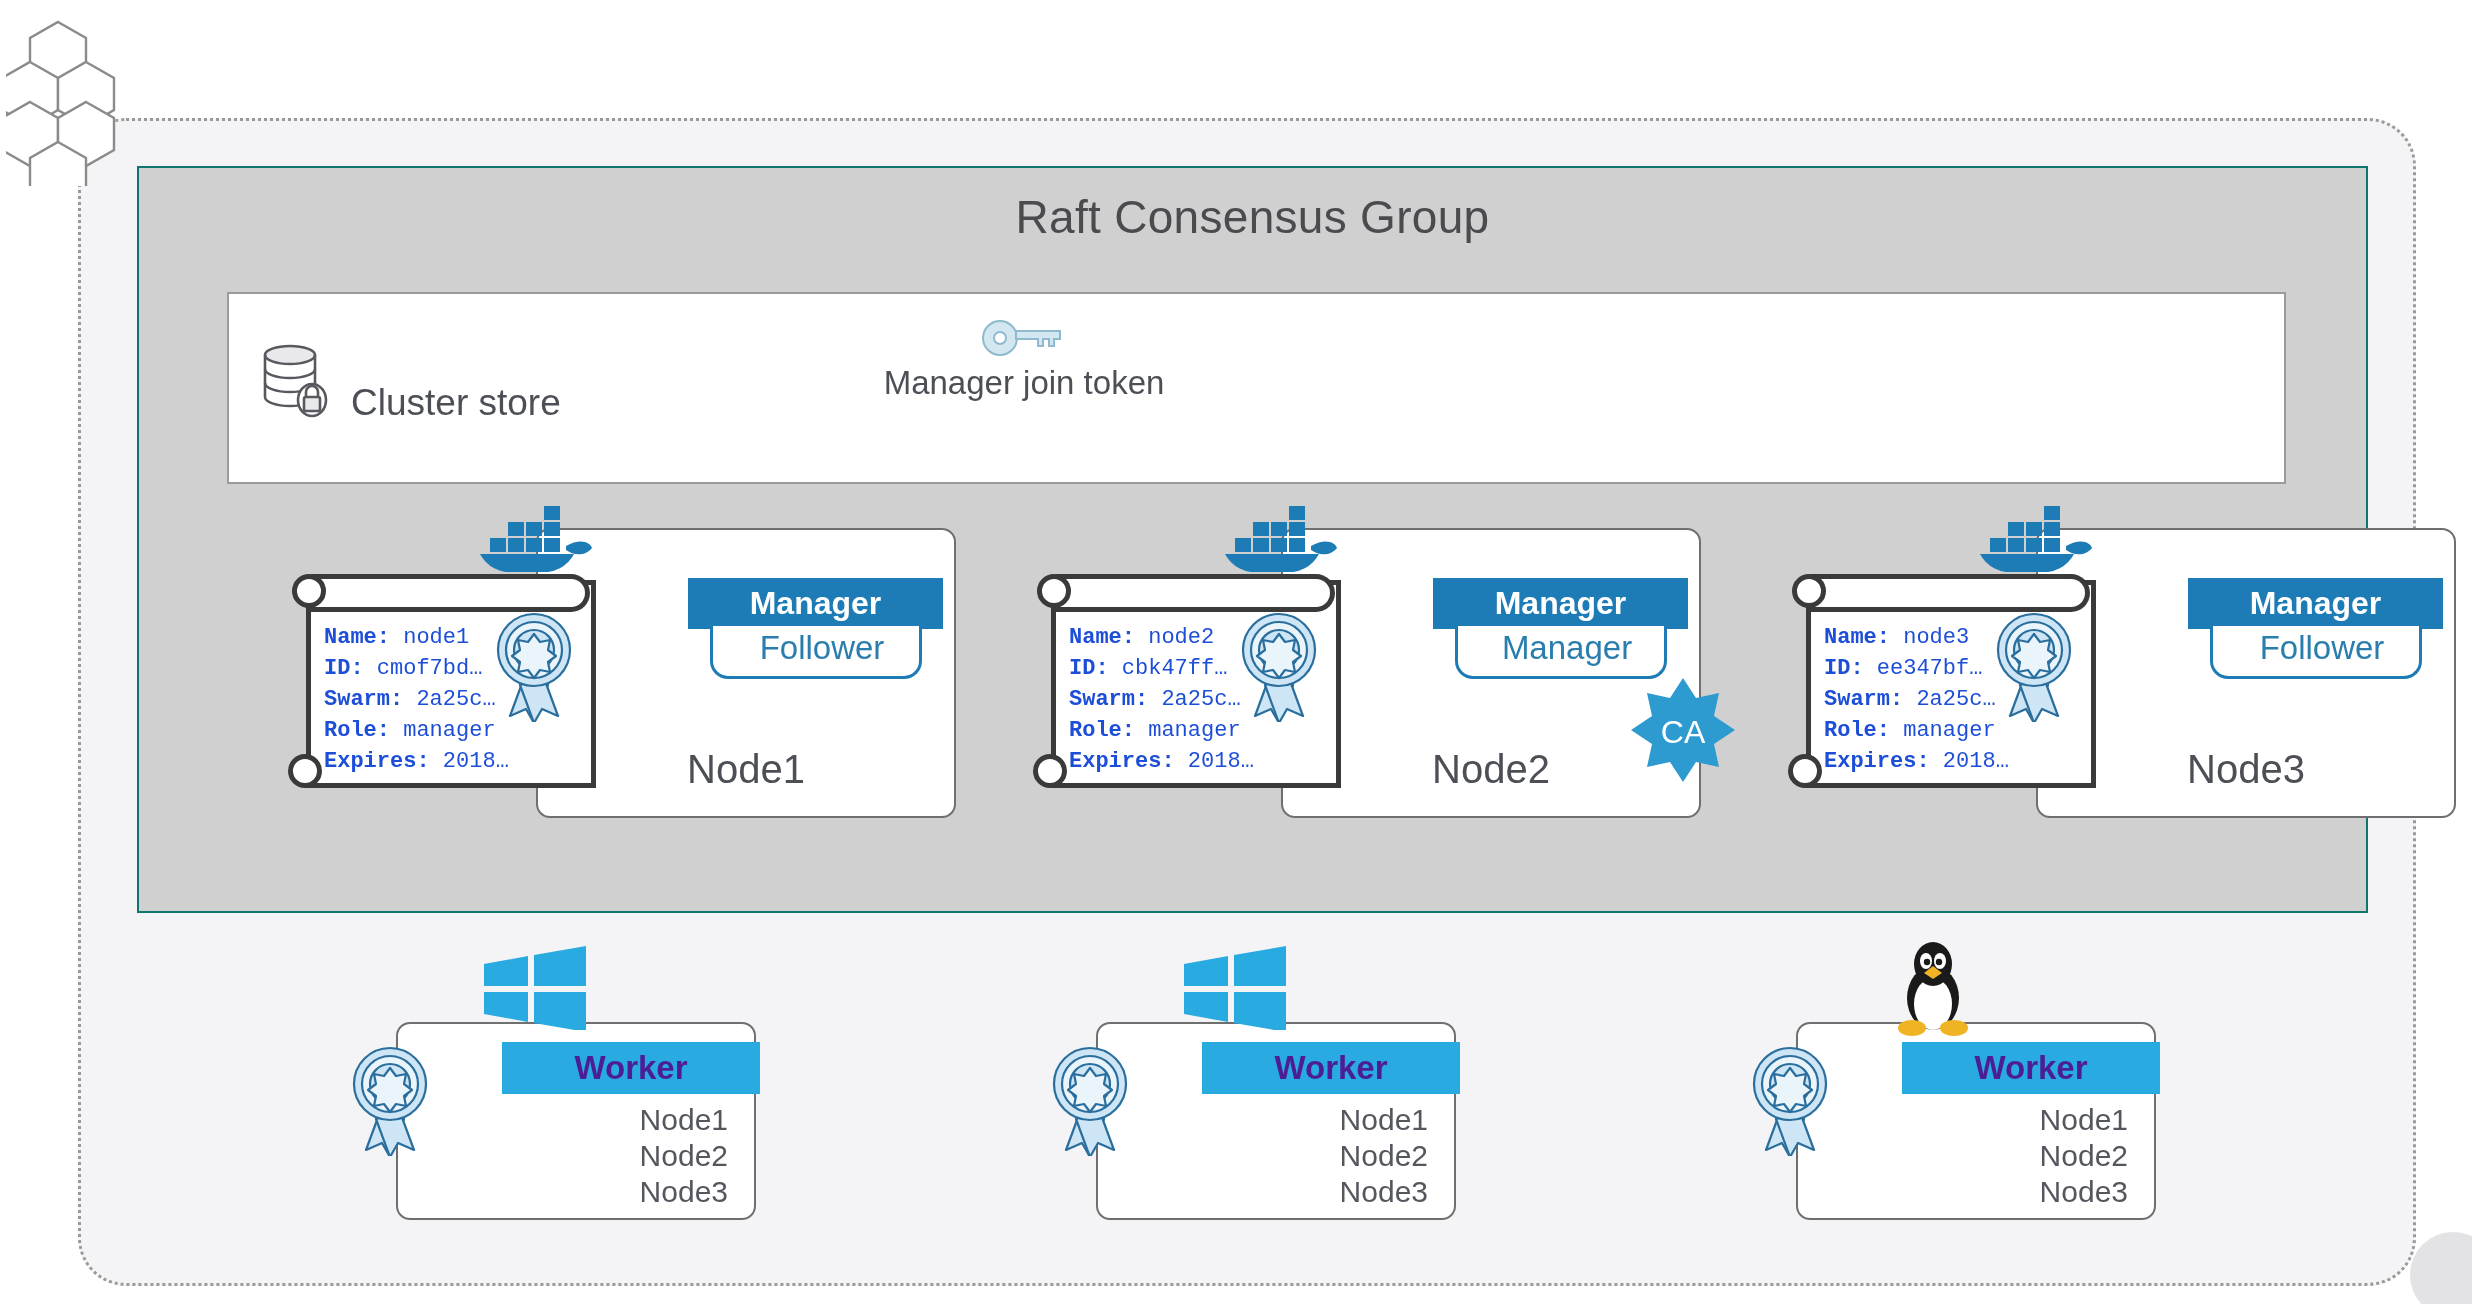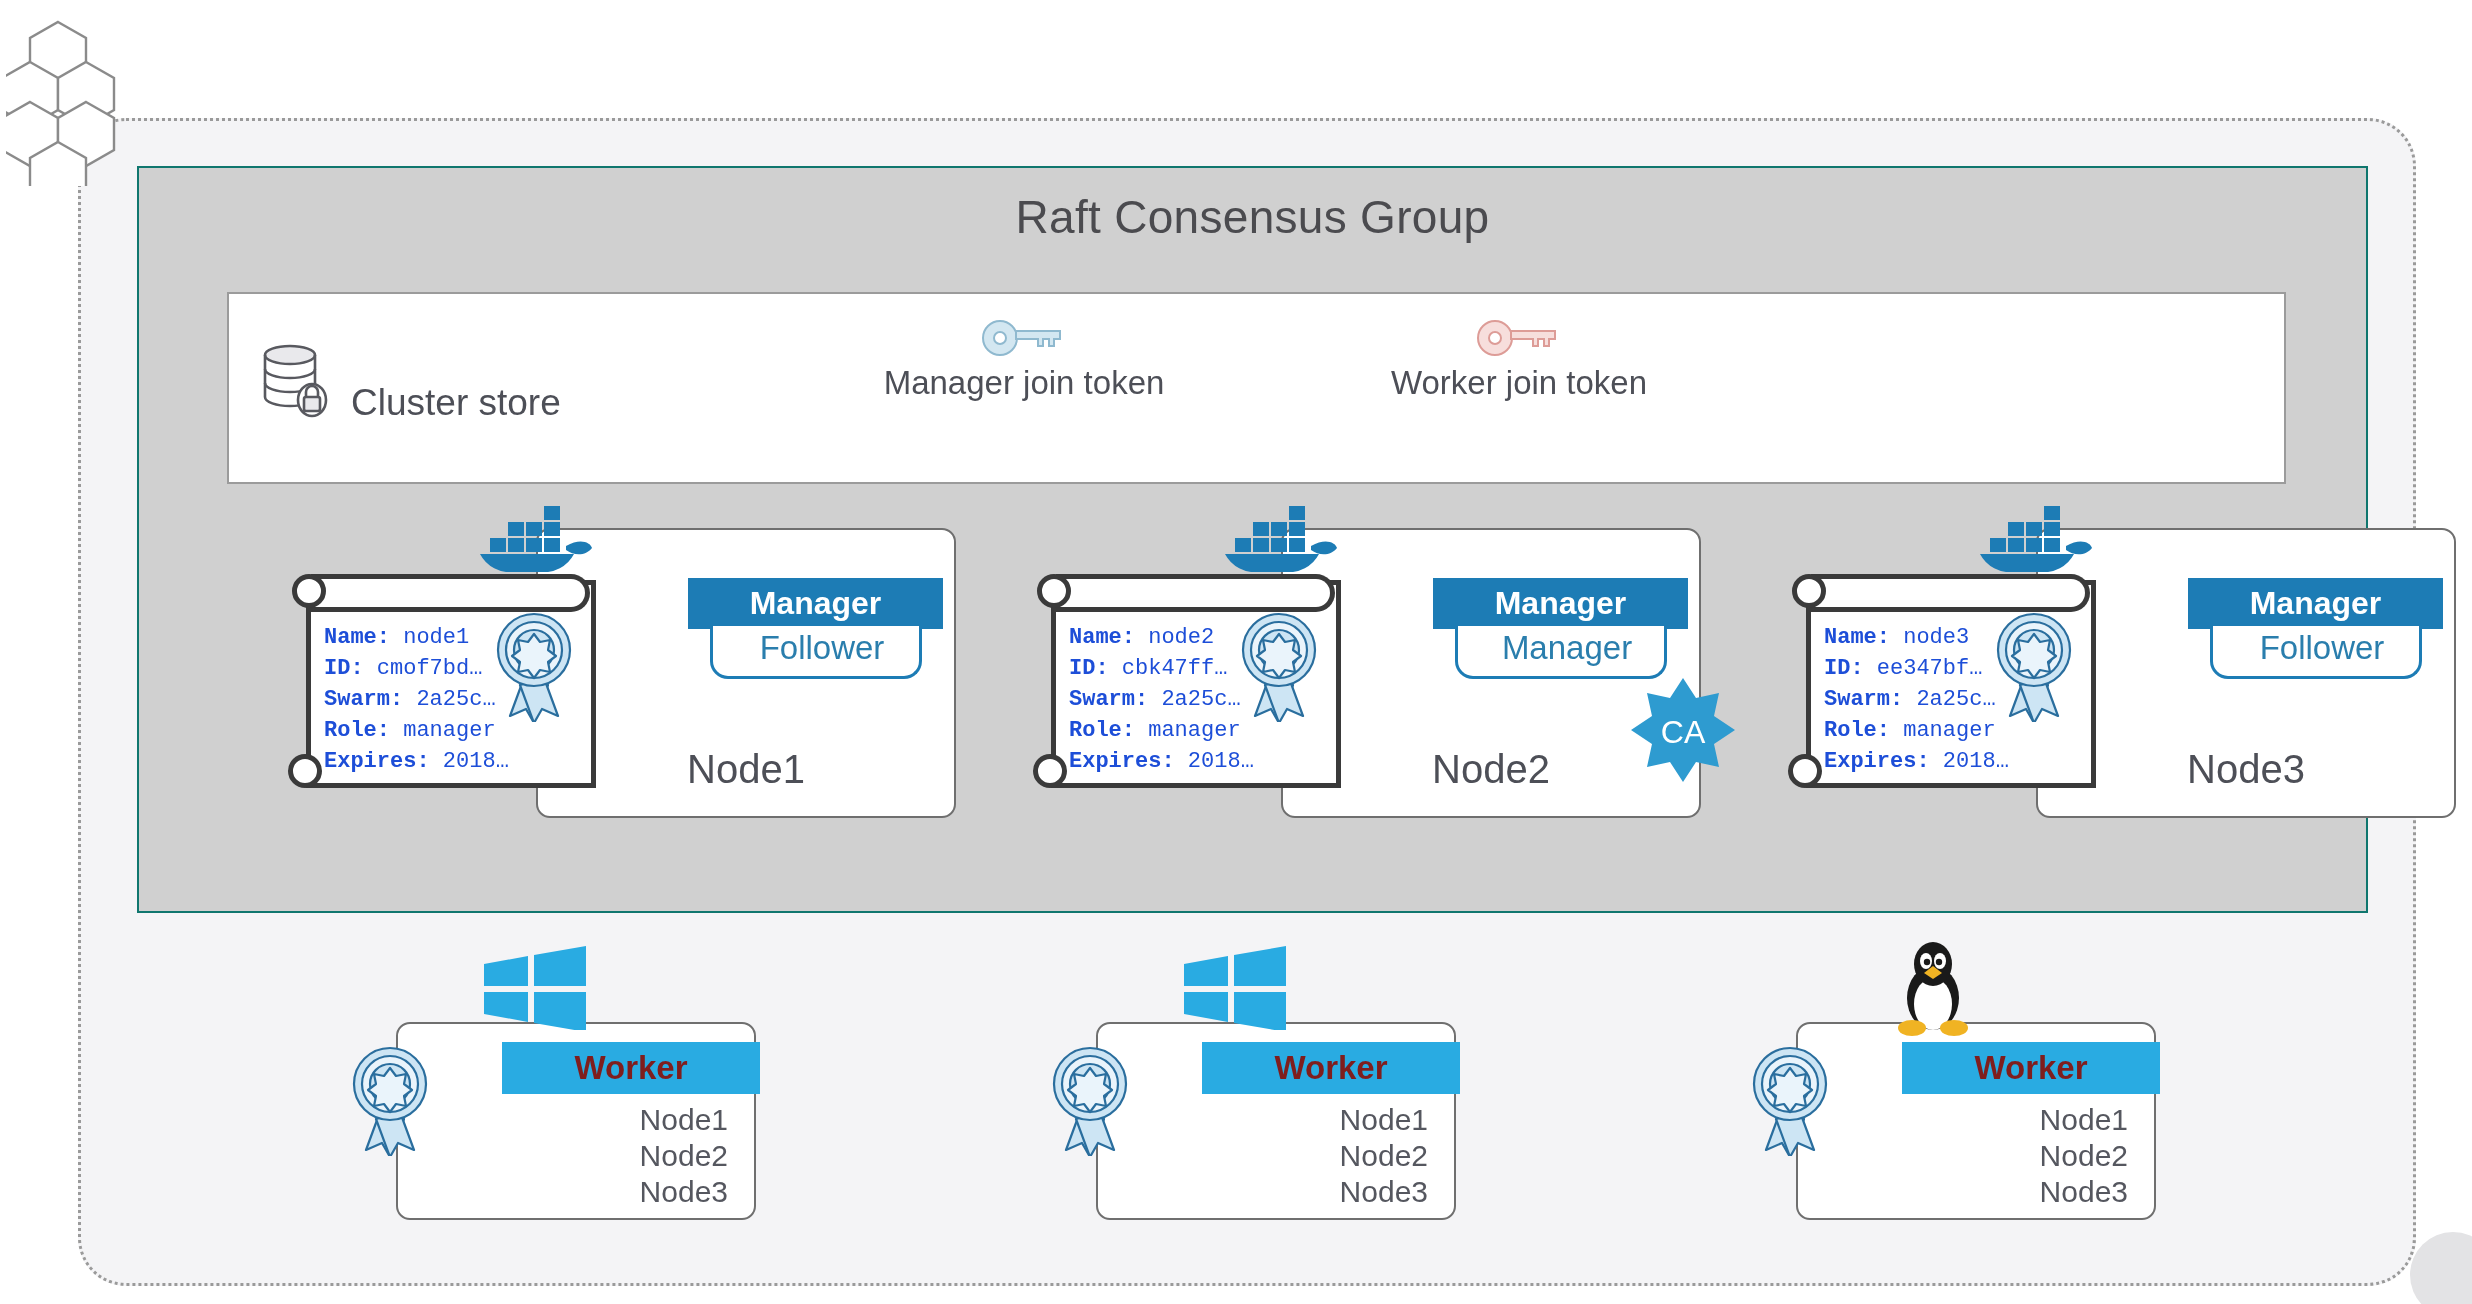--- a/index.html
+++ b/index.html
@@ -283,21 +283,21 @@
     left: 140px;
     width: 110px;
     height: 84px;
   }
   .worker-banner {
     position: absolute;
     left: 104px;
     top: 18px;
     width: 258px;
     background: #29abe2;
-    color: #7f1d1d;
+    color: #4c1d95;
     font-size: 33px;
     font-weight: bold;
     text-align: center;
     padding: 7px 0;
     box-sizing: border-box;
   }
   .worker-nodelist {
     position: absolute;
     right: 26px;
     top: 78px;
@@ -362,32 +362,20 @@
           <g fill="#d3e7f1" stroke="#8fb9cf" stroke-width="2">
             <circle cx="20" cy="22" r="17"></circle>
             <path d="M36 15 h44 l0 8 l-6 0 l0 7 l-5 0 l0 -7 l-6 0 l0 7 l-5 0 l0 -7 l-22 0 z"></path>
           </g>
           <circle cx="20" cy="22" r="6" fill="#ffffff" stroke="#8fb9cf" stroke-width="2"></circle>
         </svg>
       </span>
       <div class="join-token-label">Manager join token</div>
     </div>
 
-    <div id="worker-join-token" class="join-token">
-      <span>
-        <svg viewBox="0 0 88 44" width="88" height="44">
-          <g fill="#f7dedc" stroke="#dd9c97" stroke-width="2">
-            <circle cx="20" cy="22" r="17"></circle>
-            <path d="M36 15 h44 l0 8 l-6 0 l0 7 l-5 0 l0 -7 l-6 0 l0 7 l-5 0 l0 -7 l-22 0 z"></path>
-          </g>
-          <circle cx="20" cy="22" r="6" fill="#ffffff" stroke="#dd9c97" stroke-width="2"></circle>
-        </svg>
-      </span>
-      <div class="join-token-label">Worker join token</div>
-    </div>
   </div>
 
   <div id="manager-node-1" class="manager-node">
     <div class="node-body">
       <div class="role-banner">Manager</div>
       <div class="raft-state">Follower</div>
       <div class="node-name">Node1</div>
     </div>
     <span class="docker-whale">
       <svg viewBox="0 0 130 88" width="130" height="88">

